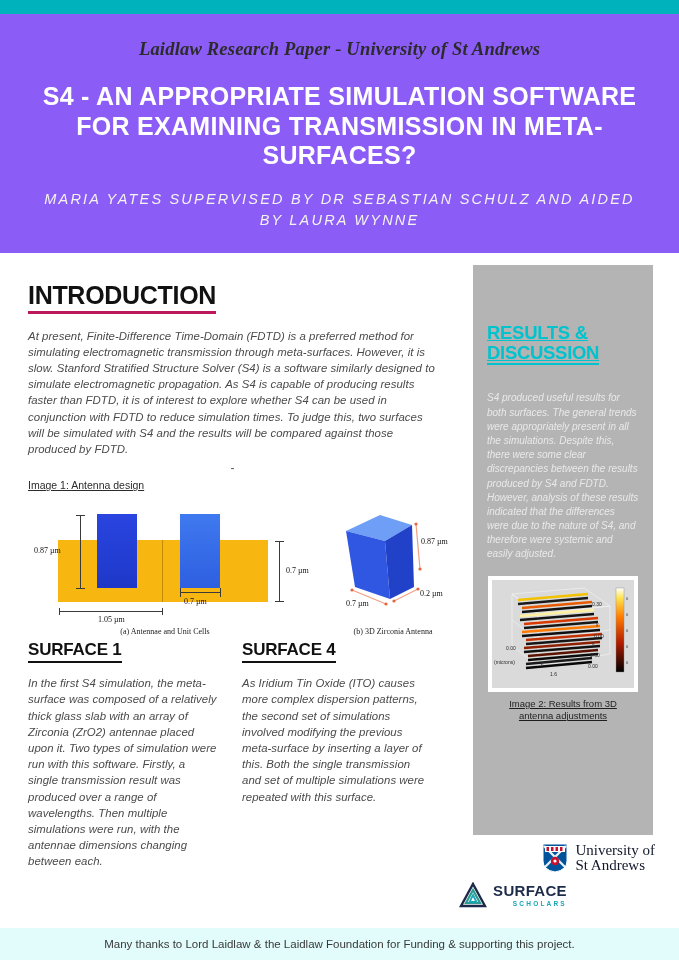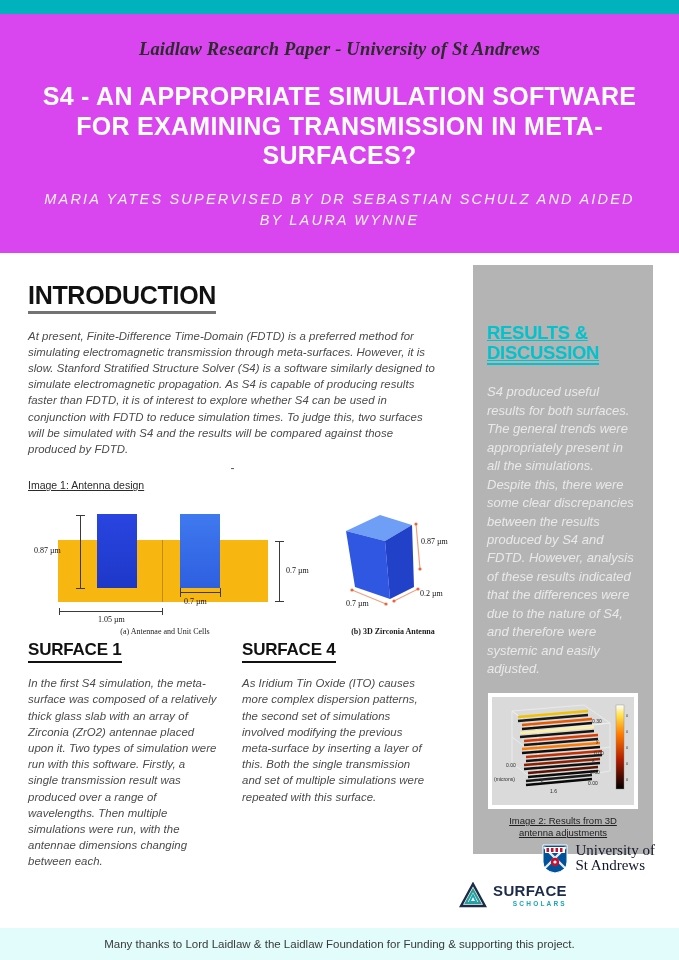--- a/index.html
+++ b/index.html
@@ -12,21 +12,21 @@
     position: relative;
   }
 
   
   .teal-top {
     height: 14px;
     background: #00b2bc;
     width: 100%;
   }
   .header {
-    background: #d946ef;
+    background: #8b5cf6;
     padding: 18px 30px 22px 30px;
     text-align: center;
   }
   .kicker {
     font-family: "Liberation Serif", serif;
     font-style: italic;
     font-weight: 700;
     font-size: 18.5px;
     color: #2b2b2b;
     letter-spacing: 0.2px;
@@ -70,21 +70,21 @@
     padding: 12px 18px 0 10px;
   }
 
   h2.section-head {
     font-family: "Liberation Sans", sans-serif;
     font-weight: 800;
     font-size: 25px;
     color: #111111;
     margin: 0 0 14px 0;
     display: inline-block;
-    border-bottom: 3px solid #737373;
+    border-bottom: 3px solid #be185d;
     padding-bottom: 1px;
     letter-spacing: -0.3px;
   }
   h2.sub-head {
     font-family: "Liberation Sans", sans-serif;
     font-weight: 800;
     font-size: 17px;
     color: #111111;
     margin: 0 0 12px 0;
     display: inline-block;
@@ -169,24 +169,24 @@
     margin: 0 0 10px 0;
     line-height: 1.1;
     display: inline-block;
     border-bottom: 2.5px solid #00c3cd;
     letter-spacing: -0.3px;
     text-decoration: underline;
   }
   p.results-text {
     font-family: "Liberation Sans", sans-serif;
     font-style: italic;
-    font-size: 13px;
+    font-size: 10px;
     line-height: 1.42;
     color: #e9e9e9;
-    margin: 8px 0 14px 0;
+    margin: 16px 0 14px 0;
   }
   .plot-box {
     background: #ffffff;
     width: 150px;
     margin: 8px auto 6px auto;
     padding: 4px;
     position: relative;
     height: 116px;
   }
   .plot-inner { position:relative; width:100%; height:100%; background:#dcdcdc; }
@@ -204,21 +204,21 @@
   
   .logos {
     position: absolute;
     right: 24px;
     bottom: 52px;
     width: 250px;
     text-align: right;
   }
   .uni-logo {
     display: flex;
-    align-items: flex-end;
+    align-items: center;
     justify-content: flex-end;
     gap: 7px;
   }
   .uni-text {
     font-family: "Liberation Serif", serif;
     font-size: 15px;
     line-height: 1.05;
     color: #12182b;
     text-align: left;
   }
@@ -334,21 +334,21 @@
         <line x1="66" y1="94" x2="90" y2="82" stroke="#f0a080" stroke-width="1.2"></line>
         <circle cx="66" cy="94" r="1.6" fill="#e8643c"></circle>
         <circle cx="90" cy="82" r="1.6" fill="#e8643c"></circle>
         <line x1="24" y1="83" x2="58" y2="97" stroke="#f0a080" stroke-width="1.2"></line>
         <circle cx="24" cy="83" r="1.6" fill="#e8643c"></circle>
         <circle cx="58" cy="97" r="1.6" fill="#e8643c"></circle>
       </svg>
       <div class="dim-label" style="left:393px; top:34px;">0.87 µm</div>
       <div class="dim-label" style="left:392px; top:86px;">0.2 µm</div>
       <div class="dim-label" style="left:318px; top:96px;">0.7 µm</div>
-      <div class="fig-cap" style="left:300px; top:124px; width:130px;font-weight:bold;">(b) 3D Zirconia Antenna</div>
+      <div class="fig-cap" style="left:300px; top:124px; width:130px;">(b) 3D Zirconia Antenna</div>
     </div>
 
     
     <div class="surfaces">
       <div class="surf-col">
         <h2 class="sub-head">SURFACE 1</h2>
         <p class="body-text">In the first S4 simulation, the meta-surface was composed of a relatively thick glass slab with an array of Zirconia (ZrO2) antennae placed upon it. Two types of simulation were run with this software. Firstly, a single transmission result was produced over a range of wavelengths. Then multiple simulations were run, with the antennae dimensions changing between each.</p>
       </div>
       <div class="surf-col">
         <h2 class="sub-head">SURFACE 4</h2>

